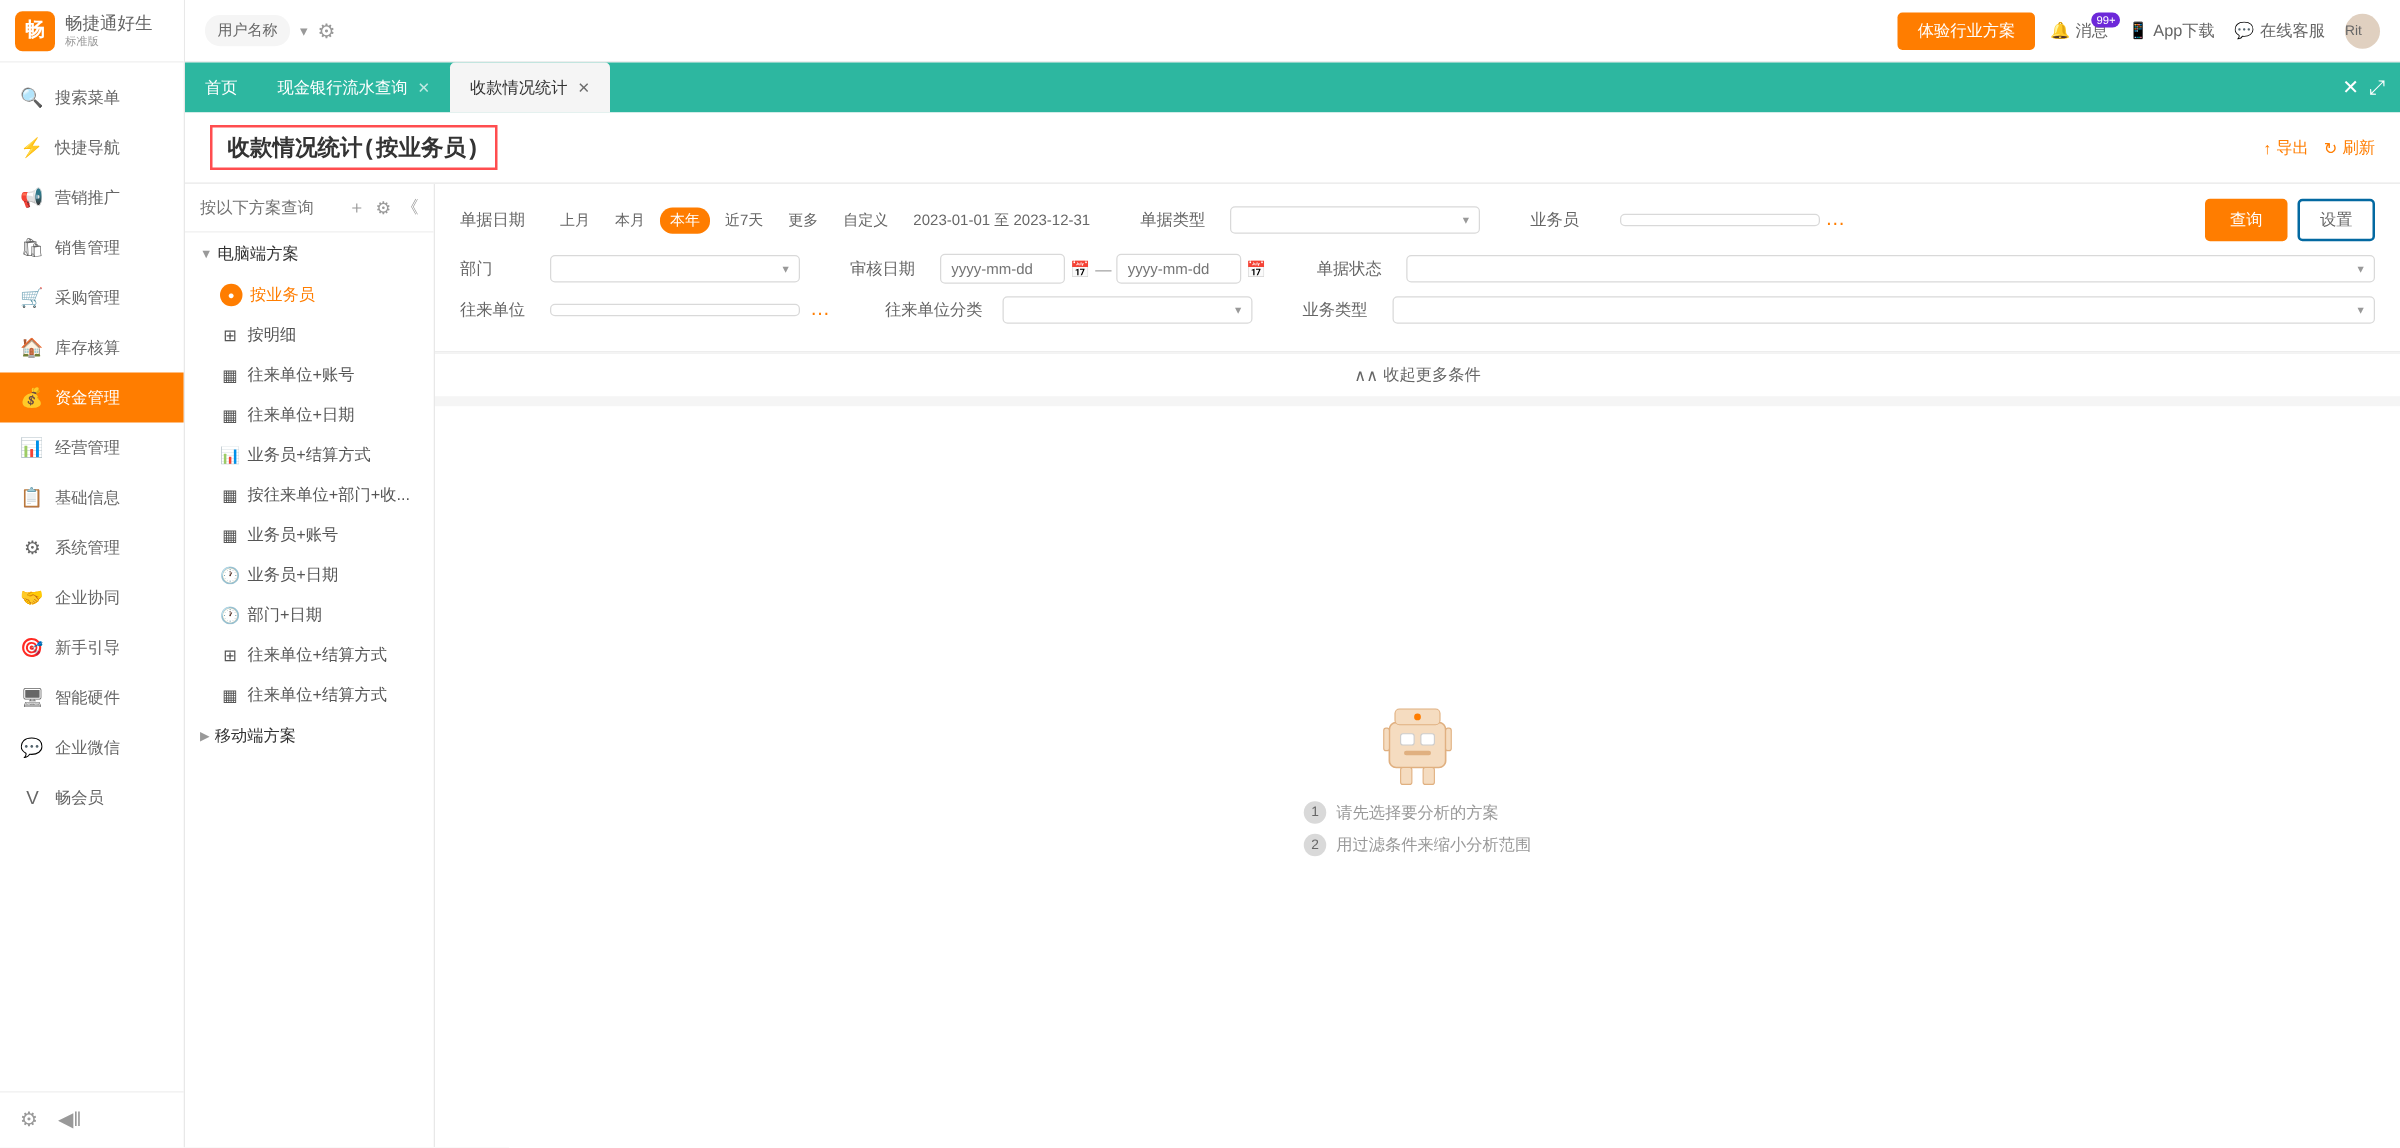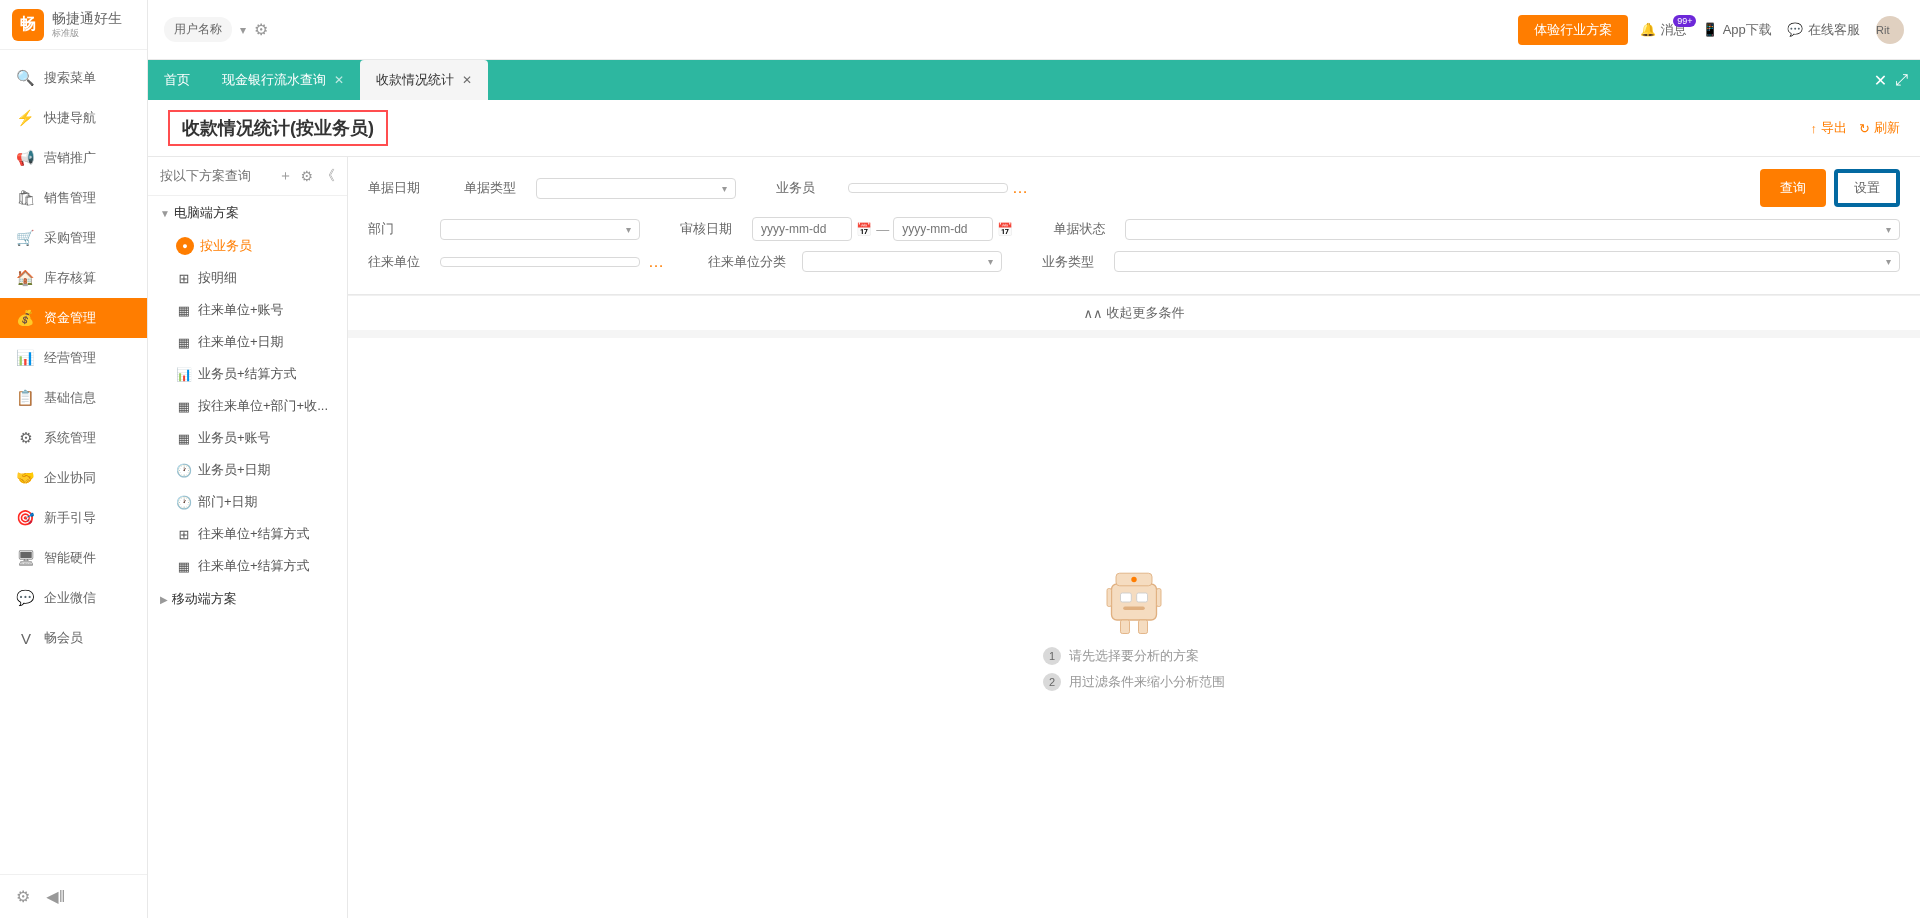--- a/index.html
+++ b/index.html
@@ -15,21 +15,21 @@
     .sidebar-item { display: flex; align-items: center; padding: 10px 16px; cursor: pointer; color: #666; font-size: 13px; }
     .sidebar-item.active { background: #ff7d00; color: white; border-radius: 0; }
     .sidebar-item .s-icon { width: 20px; height: 20px; margin-right: 8px; display: flex; align-items: center; justify-content: center; font-size: 15px; }
     .sidebar-bottom { padding: 12px 16px; border-top: 1px solid #f0f0f0; display: flex; align-items: center; gap: 16px; }
     .sidebar-bottom .btn-icon { color: #999; cursor: pointer; font-size: 16px; }
 
     
     .main { flex: 1; display: flex; flex-direction: column; overflow: hidden; }
 
     
-    .topbar { height: 60px; background: #fff; display: flex; align-items: center; padding: 0 16px; border-bottom: 1px solid #e8e8e8; gap: 12px; }
+    .topbar { height: 50px; background: #fff; display: flex; align-items: center; padding: 0 16px; border-bottom: 1px solid #e8e8e8; gap: 12px; }
     .topbar-left { display: flex; align-items: center; gap: 8px; flex: 1; }
     .topbar-user { font-size: 12px; color: #666; background: #f5f5f5; padding: 4px 10px; border-radius: 12px; }
     .topbar-chevron { color: #999; font-size: 12px; cursor: pointer; }
     .topbar-gear { color: #999; font-size: 16px; cursor: pointer; }
     .topbar-trial { background: #ff7d00; color: white; padding: 6px 16px; border-radius: 4px; font-size: 13px; cursor: pointer; border: none; }
     .topbar-right { display: flex; align-items: center; gap: 16px; }
     .topbar-msg { position: relative; display: flex; align-items: center; gap: 4px; color: #666; cursor: pointer; font-size: 13px; }
     .badge { position: absolute; top: -6px; right: -10px; background: #6d28d9; color: white; font-size: 9px; padding: 1px 4px; border-radius: 8px; }
     .topbar-app { display: flex; align-items: center; gap: 4px; color: #666; cursor: pointer; font-size: 13px; }
     .topbar-service { display: flex; align-items: center; gap: 4px; color: #666; cursor: pointer; font-size: 13px; }
@@ -42,21 +42,21 @@
     .tab.active { background: #f5f5f5; color: #333; border-radius: 4px 4px 0 0; }
     .tab-close { font-size: 12px; color: inherit; cursor: pointer; opacity: 0.7; }
     .tabbar-controls { margin-left: auto; display: flex; align-items: center; gap: 8px; padding-right: 12px; }
     .tabbar-btn { color: white; cursor: pointer; font-size: 16px; background: none; border: none; }
 
     
     .page-content { flex: 1; display: flex; flex-direction: column; overflow: hidden; background: #f5f5f5; }
 
     
     .page-header { background: #fff; padding: 10px 20px; display: flex; align-items: center; justify-content: space-between; border-bottom: 1px solid #e8e8e8; }
-    .page-title-box { border: 2px solid #ff4d4f; padding: 4px 12px; display: inline-block; }
+    .page-title-box { border: 2px solid #ff4d4f; padding: 4px 12px; display: inline-block; font-family: Liberation Mono, monospace; }
     .page-title { font-size: 18px; font-weight: bold; color: #333; }
     .page-actions { display: flex; gap: 12px; align-items: center; }
     .action-btn { display: flex; align-items: center; gap: 4px; color: #ff7d00; cursor: pointer; font-size: 13px; background: none; border: none; }
 
     
     .content-area { display: flex; flex: 1; overflow: hidden; }
 
     
     .left-panel { width: 200px; background: #fff; border-right: 1px solid #e8e8e8; flex-shrink: 0; overflow-y: auto; }
     .left-panel-header { padding: 10px 12px; display: flex; align-items: center; justify-content: space-between; border-bottom: 1px solid #f0f0f0; }
@@ -80,21 +80,21 @@
     .filter-label { color: #666; font-size: 13px; white-space: nowrap; min-width: 56px; }
     .date-tabs { display: flex; align-items: center; gap: 4px; }
     .date-tab { padding: 2px 8px; font-size: 12px; cursor: pointer; color: #666; border: none; background: none; border-radius: 2px; }
     .date-tab.active { background: #ff7d00; color: white; border-radius: 10px; }
     .date-range { font-size: 12px; color: #666; margin-left: 8px; }
     .filter-select { display: flex; align-items: center; border: 1px solid #d9d9d9; border-radius: 4px; padding: 4px 8px; min-width: 180px; cursor: pointer; background: #fff; }
     .filter-select-text { flex: 1; color: #999; font-size: 13px; }
     .filter-select-arrow { color: #999; font-size: 10px; }
     .filter-actions { margin-left: auto; display: flex; gap: 8px; }
     .btn-query { background: #ff7d00; color: white; border: none; padding: 6px 20px; border-radius: 4px; cursor: pointer; font-size: 13px; }
-    .btn-setting { border: 4px solid #0369a1; background: #fff; padding: 6px 16px; border-radius: 4px; cursor: pointer; font-size: 13px; color: #666; }
+    .btn-setting { border: 2px solid #0369a1; background: #fff; padding: 6px 16px; border-radius: 4px; cursor: pointer; font-size: 13px; color: #666; }
     .date-input-group { display: flex; align-items: center; gap: 4px; }
     .date-input { border: 1px solid #d9d9d9; border-radius: 4px; padding: 4px 8px; font-size: 12px; color: #999; width: 100px; }
     .date-sep { color: #999; }
     .filter-ellipsis { color: #ff7d00; cursor: pointer; font-size: 16px; margin: 0 4px; }
 
     
     .collapse-bar { background: #fff; padding: 8px 20px; display: flex; align-items: center; justify-content: center; border-top: 1px solid #f0f0f0; cursor: pointer; }
     .collapse-bar-text { color: #666; font-size: 13px; display: flex; align-items: center; gap: 4px; }
 
     
@@ -324,20 +324,33 @@
           </div>
         </div>
       </div>
 
       <div class="right-panel">
 
         <div class="filter-area">
 
           <div class="filter-row">
             <span class="filter-label">单据日期</span>
+            <div class="date-tabs">
+              <button class="date-tab">上月</button>
+              <button class="date-tab">本月</button>
+              <button class="date-tab active">本年</button>
+              <button class="date-tab">近7天</button>
+              <button class="date-tab">更多</button>
+              <button class="date-tab">自定义</button>
+              <span class="date-range">
+                <span>2023-01-01</span>
+                <span> 至 </span>
+                <span>2023-12-31</span>
+              </span>
+            </div>
             <span class="filter-label" style="margin-left:24px;">单据类型</span>
             <div class="filter-select" style="min-width:200px;">
               <span class="filter-select-text"></span>
               <span class="filter-select-arrow">▾</span>
             </div>
             <span class="filter-label" style="margin-left:24px;">业务员</span>
             <div style="display:flex;align-items:center;gap:4px;">
               <div class="filter-select" style="min-width:160px;">
                 <span class="filter-select-text"></span>
               </div>

